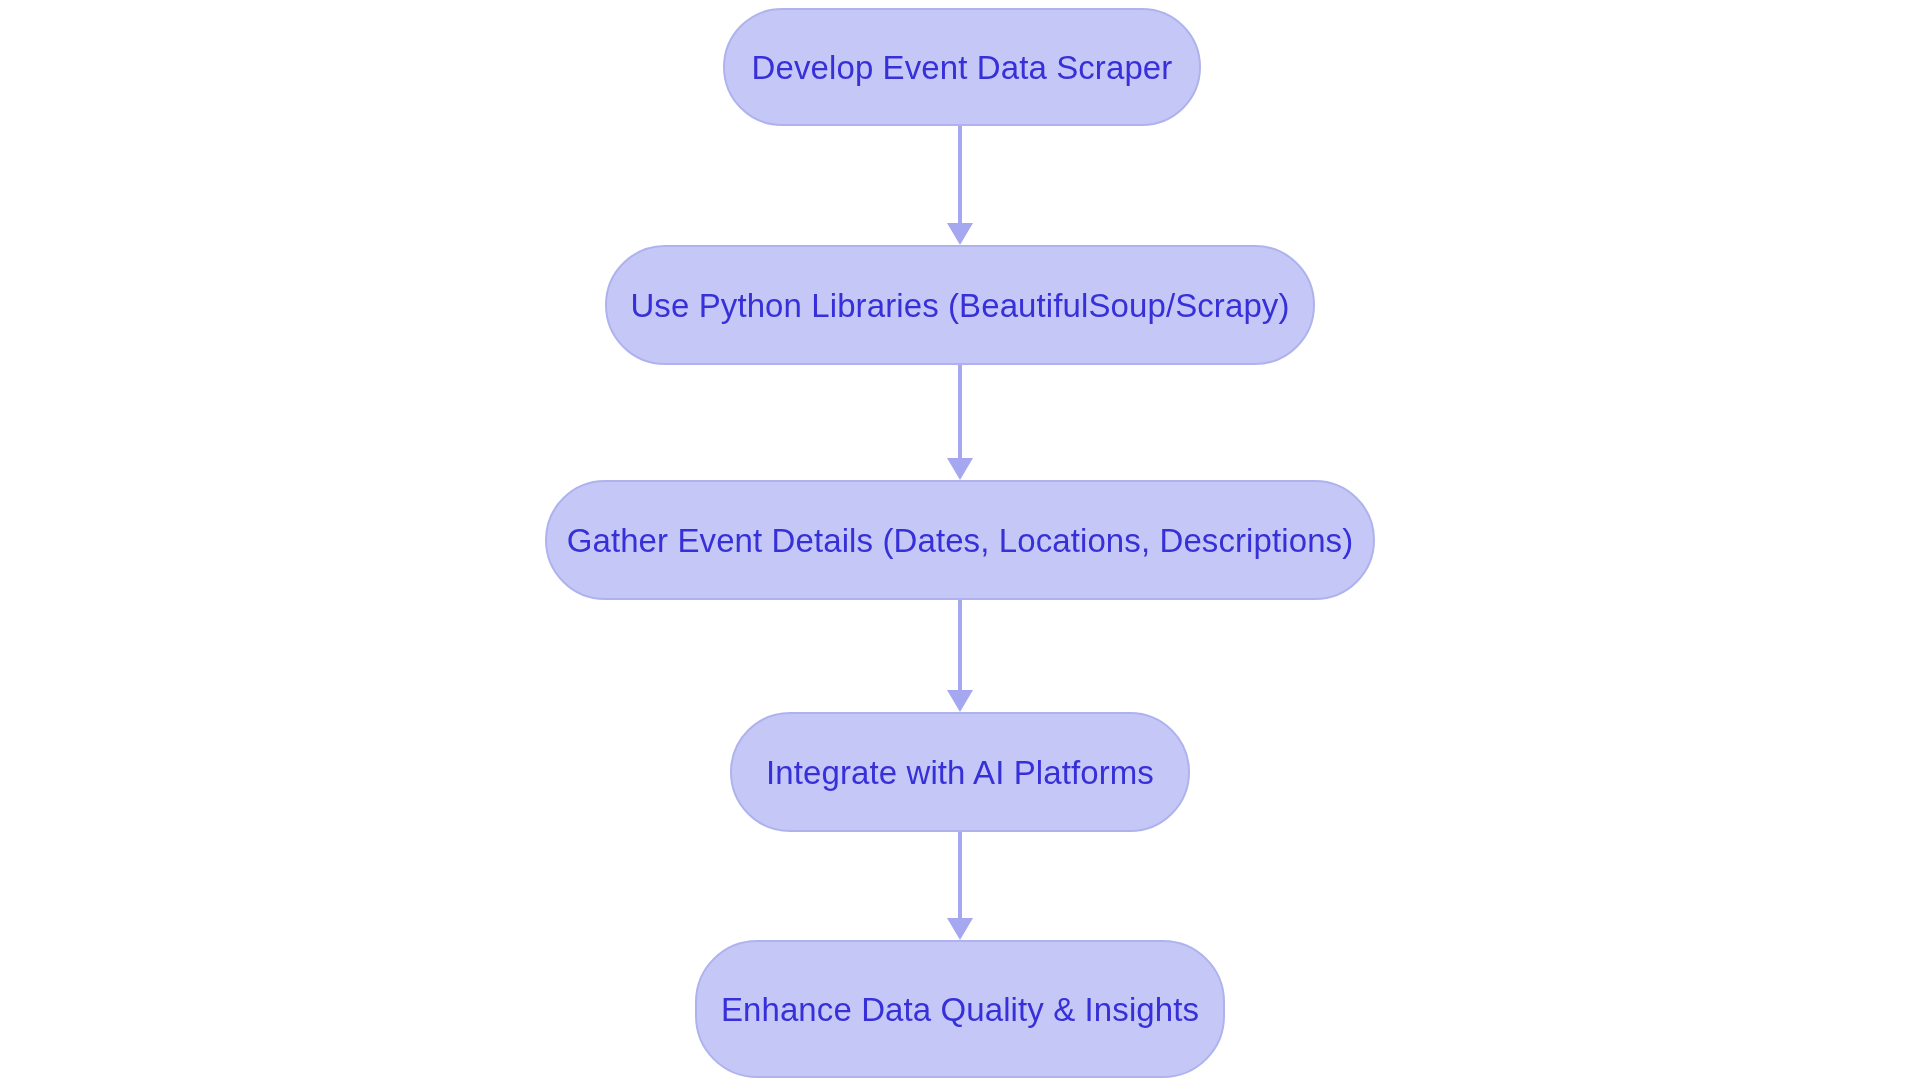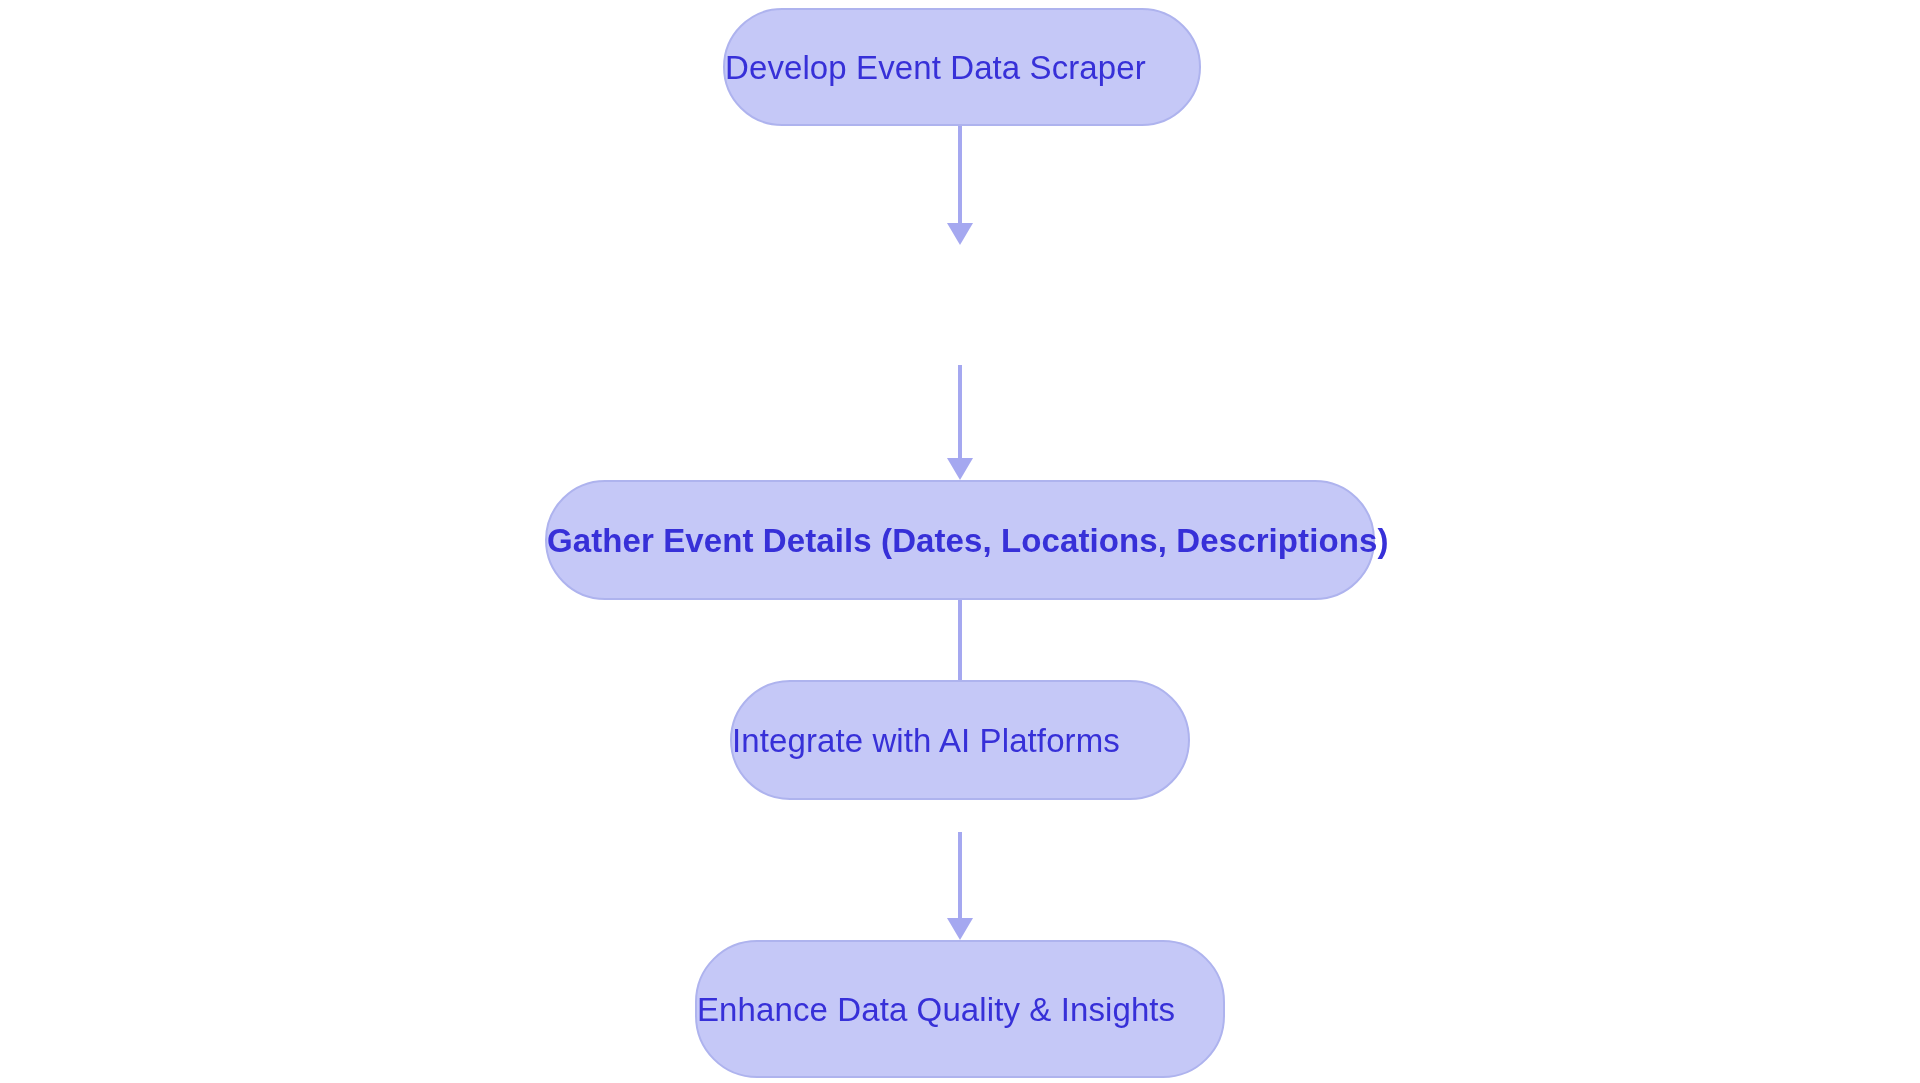--- a/index.html
+++ b/index.html
@@ -19,20 +19,21 @@
     width: 1920px;
     height: 1083px;
     background: #ffffff;
   }
 
   .node {
     position: absolute;
     box-sizing: border-box;
     display: flex;
     align-items: center;
+    justify-content: center;
     background: #c5c8f7;
     border: 2px solid #aeb3ee;
     border-radius: 62px;
     color: #3730d8;
     font-family: "Liberation Sans", sans-serif;
     font-size: 33px;
     font-weight: 400;
     letter-spacing: 0.1px;
     white-space: nowrap;
     line-height: 1;
@@ -74,36 +75,39 @@
 
   <div class="node" style="left:723px; top:8px; width:478px; height:118px;">
     <span class="node-label">Develop Event Data Scraper</span>
   </div>
 
   <div class="connector" style="left:940px; top:126px; height:119px;">
     <div class="connector-line"></div>
     <div class="connector-head"></div>
   </div>
 
+  <div class="node" style="left:605px; top:245px; width:710px; height:120px;">
+    <span class="node-label">Use Python Libraries (BeautifulSoup/Scrapy)</span>
+  </div>
 
   <div class="connector" style="left:940px; top:365px; height:115px;">
     <div class="connector-line"></div>
     <div class="connector-head"></div>
   </div>
 
-  <div class="node" style="left:545px; top:480px; width:830px; height:120px;font-weight:bold;">
+  <div class="node" style="left:545px; top:480px; width:830px; height:120px;">
     <span class="node-label">Gather Event Details (Dates, Locations, Descriptions)</span>
   </div>
 
   <div class="connector" style="left:940px; top:600px; height:112px;">
     <div class="connector-line"></div>
     <div class="connector-head"></div>
   </div>
 
-  <div class="node" style="left:730px; top:680px; width:460px; height:120px;">
+  <div class="node" style="left:730px; top:712px; width:460px; height:120px;">
     <span class="node-label">Integrate with AI Platforms</span>
   </div>
 
   <div class="connector" style="left:940px; top:832px; height:108px;">
     <div class="connector-line"></div>
     <div class="connector-head"></div>
   </div>
 
   <div class="node" style="left:695px; top:940px; width:530px; height:138px;">
     <span class="node-label">Enhance Data Quality &amp; Insights</span>

